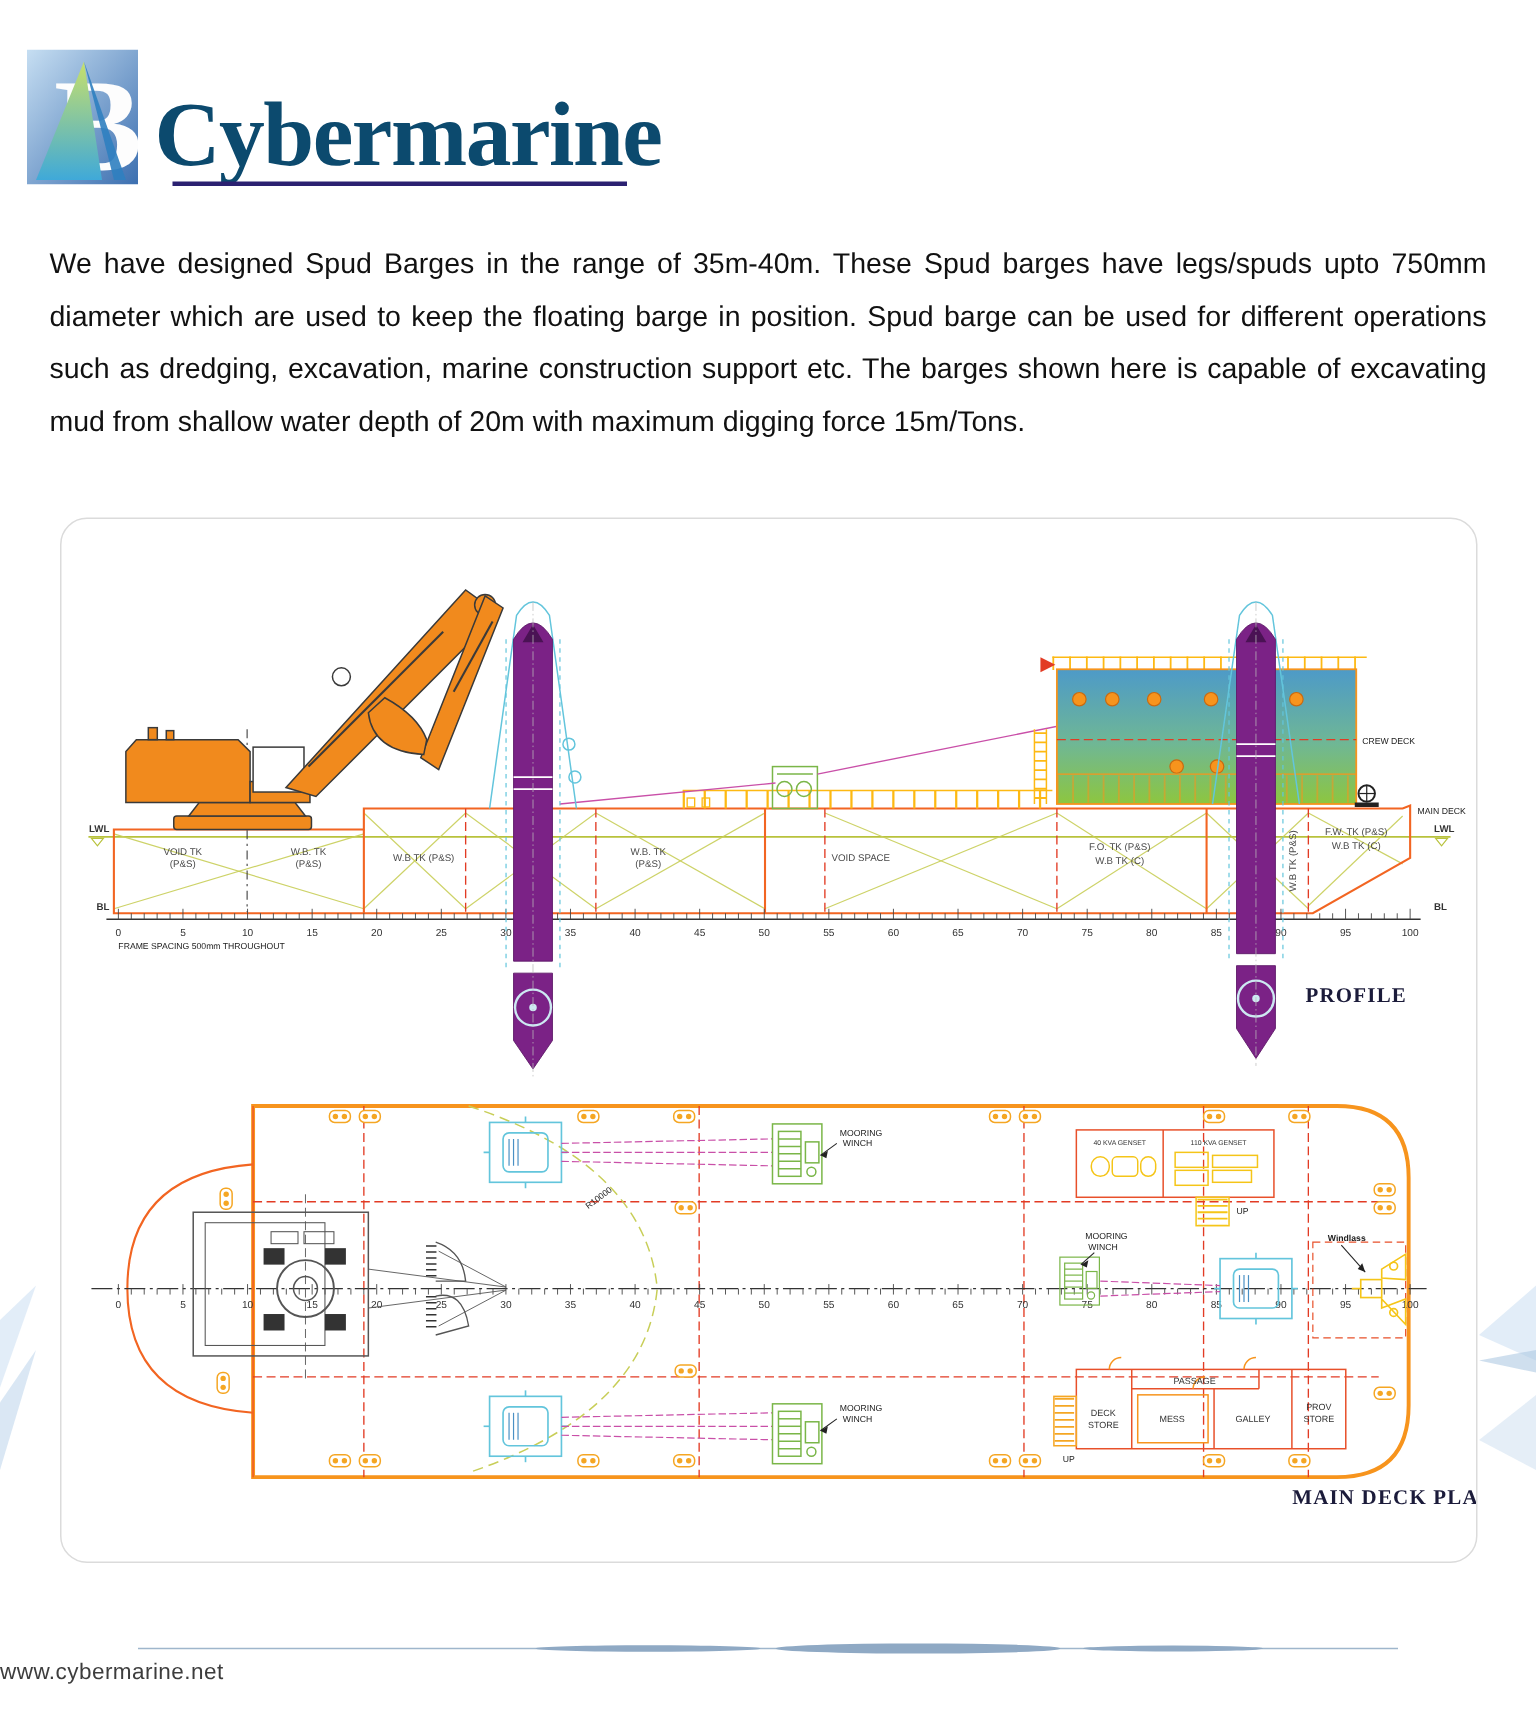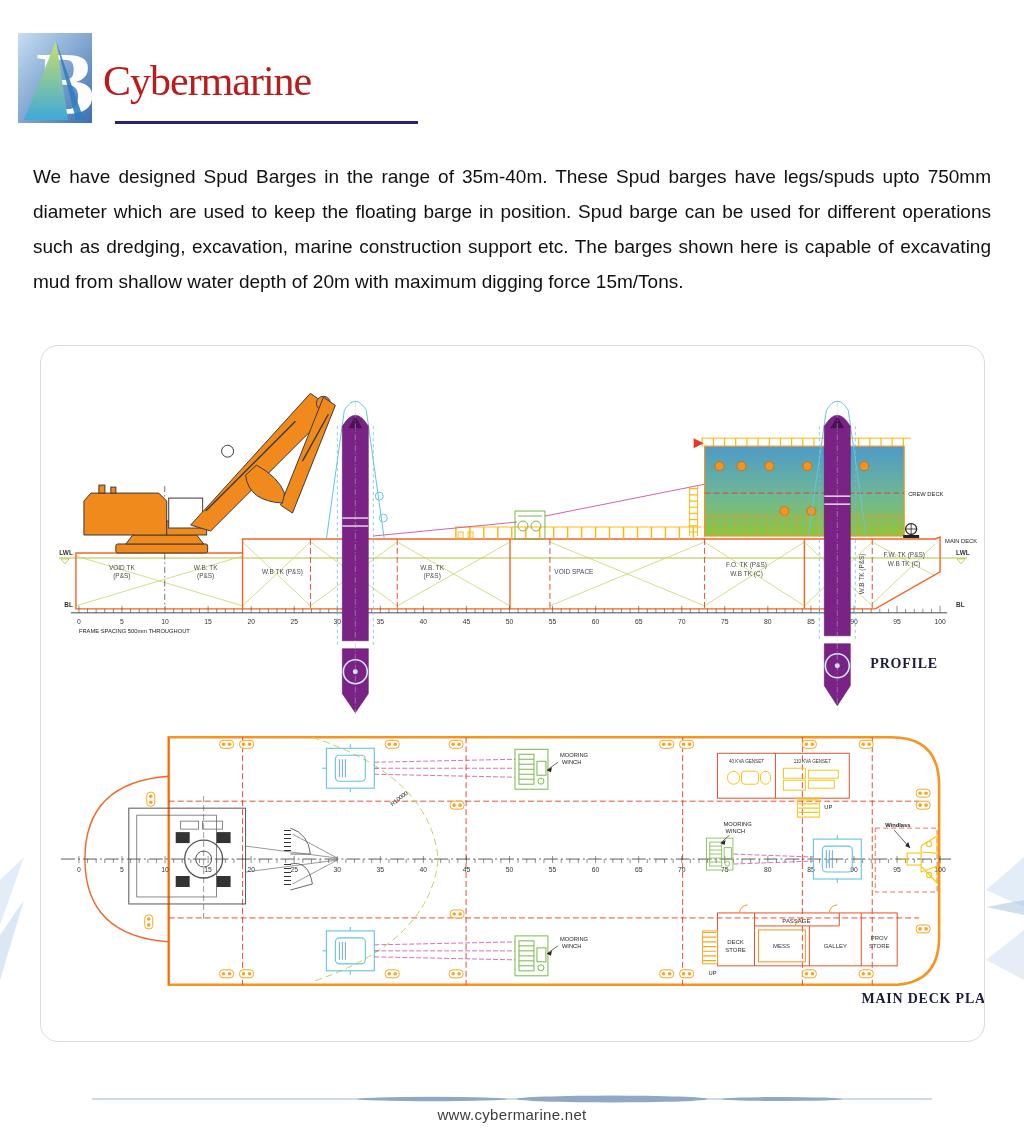--- a/index.html
+++ b/index.html
@@ -1,21 +1,21 @@
 <!DOCTYPE html>
 <html><head>
 <meta charset="utf-8">
 <style>
   html,body{margin:0;padding:0;background:#fff;}
   .page{position:relative;width:1024px;height:1145px;background:#fff;overflow:hidden;
         font-family:"Liberation Sans",sans-serif;}
   
   .logo-icon{position:absolute;left:18px;top:33px;}
   .logo-word{position:absolute;left:103px;top:60px;font-family:"Liberation Serif",serif;
-             font-size:42px;line-height:1;color:#b91c1c;letter-spacing:-1px;font-weight:400;}
+             font-size:61px;line-height:1;color:#0c4a6e;letter-spacing:-1px;font-weight:700;}
   .logo-underline{position:absolute;left:115px;top:121px;width:303px;height:3px;background:#2B2171;}
   
   .intro{position:absolute;left:33px;top:159px;width:958px;font-size:19px;line-height:35px;
          color:#111;text-align:justify;margin:0;}
   
   .card{position:absolute;left:40px;top:345px;width:943px;height:695px;border:1.5px solid #DBDBDB;
         border-radius:18px;background:#fff;overflow:hidden;text-align:center;}
   .card svg{position:absolute;left:0;}
   .svg-profile{top:0;}
   .svg-deck{top:380px;}
@@ -28,21 +28,21 @@
   .micro{font-size:4.6px;fill:#333;text-anchor:middle;font-family:"Liberation Sans",sans-serif;}
   .room{font-size:6px;fill:#333;text-anchor:middle;font-family:"Liberation Sans",sans-serif;}
   .drawtitle{font-family:"Liberation Serif",serif;font-weight:bold;font-size:14px;fill:#1b1b3a;
              letter-spacing:.8px;text-anchor:middle;}
   .olive{stroke:#C8CE58;stroke-width:.8;opacity:.9;}
   .reddash{stroke:#E23B24;stroke-width:.9;stroke-dasharray:6,3;fill:none;}
   .orangeline{stroke:#F26522;stroke-width:1.4;fill:none;}
   .cyan{stroke:#63C5DC;fill:none;stroke-width:1;}
   .leader{stroke:#222;stroke-width:.7;fill:none;}
   
-  .footer-url{position:absolute;left:0;top:1106px;width:1024px;text-align:center;
+  .footer-url{position:absolute;left:0;top:1106px;width:1024px;
               font-size:15px;color:#3d3d3d;letter-spacing:.3px;}
   .footer-line{position:absolute;left:92px;top:1093px;}
   .swirl{position:absolute;}
 </style>
 </head>
 <body>
 
 <div class="page">
 
   <div>

